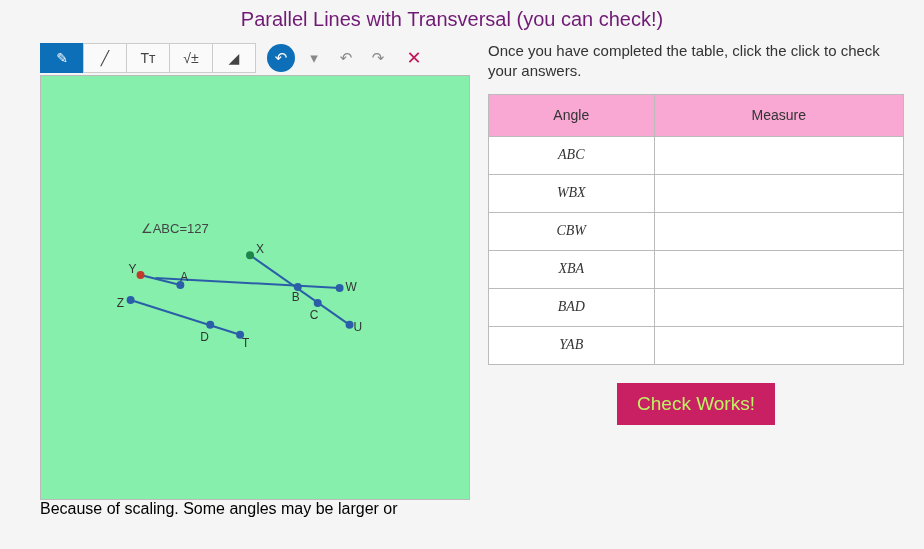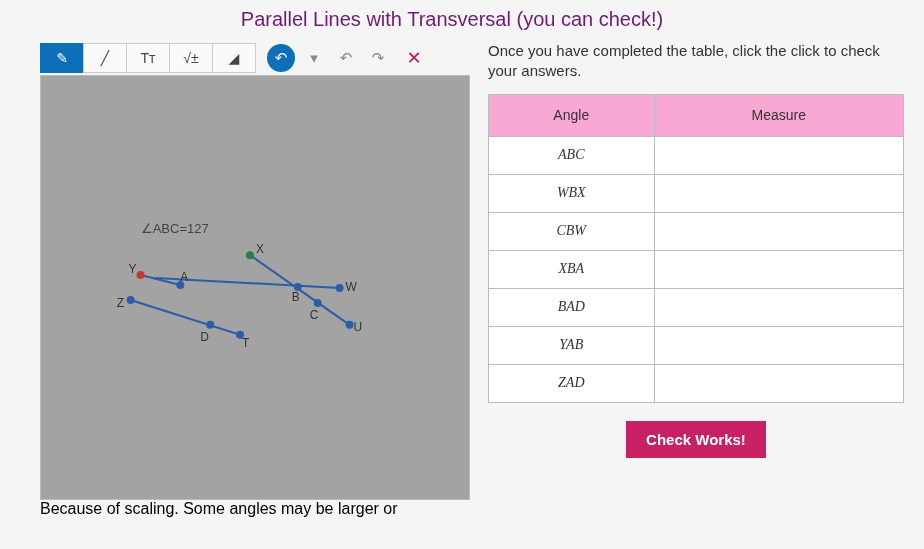--- a/index.html
+++ b/index.html
@@ -76,21 +76,21 @@
     cursor:pointer;
   }
   .tool-close {
     color: #c2185b;
     font-size: 18px;
     margin-left: 10px;
     cursor: pointer;
   }
   .canvas {
     border: 1px solid #bbb;
-    background: #a3a3a3;
+    background: #86efac;
     height: 425px;
     position: relative;
   }
   .canvas svg { width: 100%; height: 100%; }
   .angle-lbl {
     position: absolute;
     font-size: 13px;
     color: #444;
   }
   .instructions {
@@ -117,25 +117,25 @@
     font-style: normal;
     font-family: Arial, sans-serif;
     background: #f9a8d4;
     font-weight: normal;
     height: 42px;
   }
   .check-btn {
     display: block;
     margin: 18px auto 0;
     background: #c92064;
-    color: #ffffff;
+    color: #bef264;
     border: none;
     padding: 10px 20px;
-    font-size: 15px;
-    font-weight: bold;
+    font-size: 19px;
+    font-weight: normal;
     cursor: pointer;
   }
   .footnote {
     font-size: 16px;
     color: #000000;
     margin-top: 0;
   }
 </style>
 </head>
 <body>
@@ -225,23 +225,19 @@
             <td></td>
           </tr>
           <tr>
             <td>BAD</td>
             <td></td>
           </tr>
           <tr>
             <td>YAB</td>
             <td></td>
           </tr>
-          <tr>
-            <td>ZAD</td>
-            <td></td>
-          </tr>
         </tbody>
       </table>
 
       <button class="check-btn">Check Works!</button>
     </div>
   </div>
 </div>
 
 </body></html>

